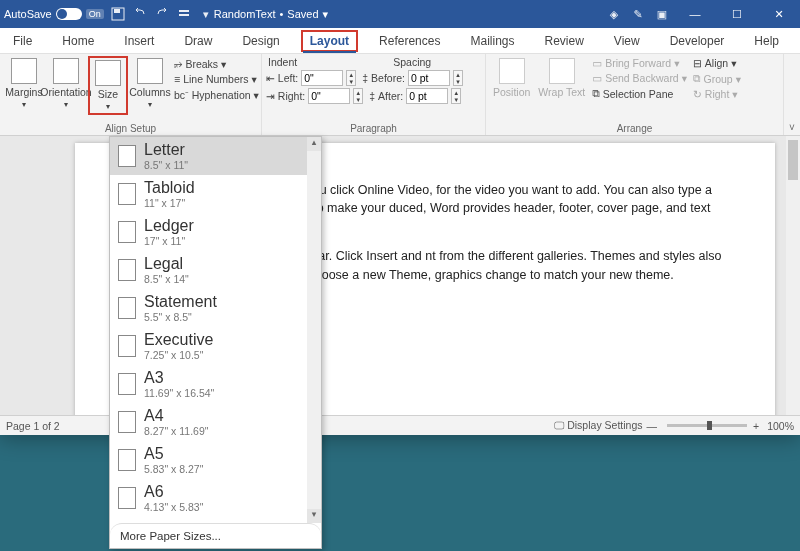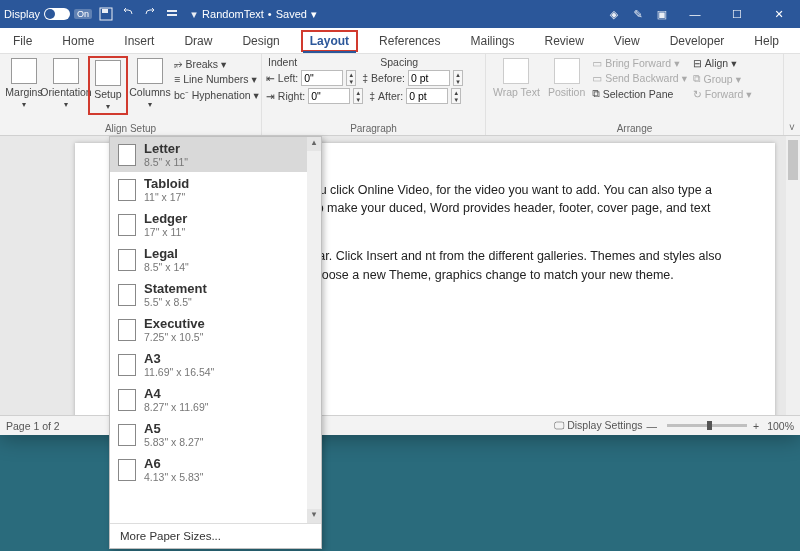--- a/index.html
+++ b/index.html
@@ -46,42 +46,42 @@
   .page p { margin-bottom: 12px; }
   .vscroll { position: absolute; right: 0; top: 0; bottom: 0; width: 14px; background: #f0f0f0; }
   .vscroll .thumb { position: absolute; left: 2px; right: 2px; top: 4px; height: 40px; background: #c5c5c5; }
   
   .size-dropdown { position: absolute; left: 109px; top: 136px; width: 213px; height: 413px; background: #fff; border: 1px solid #bfbfbf; box-shadow: 2px 2px 6px rgba(0,0,0,.25); z-index: 50; display:flex; flex-direction:column;}
   .size-list { flex:1; overflow:hidden; position:relative; }
   .size-item { display: flex; align-items: center; gap: 8px; padding: 4px 8px; }
   .size-item.sel { background: #d9d9d9; }
   .size-item .pg { width: 18px; height: 22px; border: 1px solid #888; background: #fff; flex-shrink: 0; }
   .size-item .txt { display: flex; flex-direction: column; }
-  .size-item .nm { font-size: 13px; font-weight: 700; color: #333; }
+  .size-item .nm { font-size: 16px; font-weight: 400; color: #333; }
   .size-item .dm { font-size: 10.5px; color: #777; }
   .dd-scroll { position:absolute; right:0; top:0; bottom:0; width:14px; background:#f0f0f0;}
   .dd-scroll .up,.dd-scroll .dn{position:absolute;left:0;right:0;height:14px;text-align:center;font-size:9px;color:#666;background:#e5e5e5;}
   .dd-scroll .up{top:0}.dd-scroll .dn{bottom:0}
-  .more-sizes { border-top: 1px solid #ddd; padding: 6px 10px; font-size: 11.5px; color: #333; }
+  .more-sizes { border-top: 1px solid #ddd; padding: 6px 10px; font-size: 11.5px; color: #333; border-radius: 12px; }
   
   .statusbar { height: 20px; background: #f3f3f3; border-top: 1px solid #d0d0d0; display: flex; align-items: center; font-size: 10.5px; color: #555; padding: 0 6px; }
   .statusbar .sp { flex: 1; }
   .zoom-slider { width: 80px; height: 3px; background: #c0c0c0; position: relative; margin: 0 6px;}
   .zoom-slider::after{content:"";position:absolute;left:50%;top:-3px;width:5px;height:9px;background:#555;}
   svg { display: block; }
 </style>
 </head>
 <body>
 
 <div class="window">
 
   <div class="titlebar">
     <div class="left">
       <div class="autosave">
-        <span>Display</span>
+        <span>AutoSave</span>
         <span class="toggle"></span>
         <span class="toggle-label">On</span>
       </div>
       <span class="qat-icon">
           <svg width="14" height="14">
             <rect x="1" y="1" width="12" height="12" fill="none" stroke="#fff" stroke-width="1"></rect>
             <rect x="3" y="2" width="6" height="4" fill="#fff"></rect>
           </svg>
         </span>
       <span class="qat-icon">
@@ -151,40 +151,40 @@
             <span>Margins</span>
             <span style="font-size:8px">▾</span>
           </div>
         <div class="bigbtn">
             <div class="ico"></div>
             <span>Orientation</span>
             <span style="font-size:8px">▾</span>
           </div>
         <div class="bigbtn highlight">
             <div class="ico"></div>
-            <span>Setup</span>
+            <span>Size</span>
             <span style="font-size:8px">▾</span>
           </div>
         <div class="bigbtn">
             <div class="ico"></div>
             <span>Columns</span>
             <span style="font-size:8px">▾</span>
           </div>
         <div class="stackcol">
           <div class="smallrow"><span>⭈</span><span>Breaks</span> ▾</div>
           <div class="smallrow"><span>≡</span><span>Line Numbers</span> ▾</div>
           <div class="smallrow"><span>bc⁻</span><span>Hyphenation</span> ▾</div>
         </div>
       </div>
       <div class="group-label">Align Setup</div>
     </div>
 
     <div class="group" style="width:224px">
       <div class="group-body" style="flex-direction:column;gap:0;">
-        <div style="display:flex;gap:33px;">
+        <div style="display:flex;gap:46px;">
           <div class="indent-label">Indent</div>
           <div class="indent-label" style="margin-left:48px">Spacing</div>
         </div>
         <div style="display:flex;gap:6px;align-items:center;margin-top:2px">
           <div class="spin">
               <span>⇤</span>
               <span>Left:</span>
               <input value="0&quot;" style="">
               <div class="spinbtns">
                 <span>▴</span>
@@ -222,35 +222,35 @@
             </div>
         </div>
       </div>
       <div class="group-label">Paragraph</div>
     </div>
 
     <div class="group" style="flex:1">
       <div class="group-body">
         <div class="bigbtn grey">
             <div class="ico" style="border-color:#ccc"></div>
-            <span>Wrap Text</span>
+            <span>Position</span>
           </div>
         <div class="bigbtn grey">
             <div class="ico" style="border-color:#ccc"></div>
-            <span>Position</span>
+            <span>Wrap Text</span>
           </div>
         <div class="stackcol">
           <div class="smallrow grey">▭ <span>Bring Forward</span> ▾</div>
           <div class="smallrow grey">▭ <span>Send Backward</span> ▾</div>
           <div class="smallrow">⧉ <span>Selection Pane</span></div>
         </div>
         <div class="stackcol">
           <div class="smallrow">⊟ <span>Align</span> ▾</div>
           <div class="smallrow grey">⧉ <span>Group</span> ▾</div>
-          <div class="smallrow grey">↻ <span>Forward</span> ▾</div>
+          <div class="smallrow grey">↻ <span>Right</span> ▾</div>
         </div>
       </div>
       <div class="group-label">Arrange</div>
     </div>
     <div style="width:16px;display:flex;align-items:flex-end;justify-content:center;font-size:10px;color:#666;padding-bottom:2px">˅</div>
   </div>
 
   <div class="docarea">
     <div class="page">
       <p>help you prove your point. When you click Online Video, for the video you want to add. You can also type a ideo that best fits your document. To make your duced, Word provides header, footer, cover page, and text ch other.</p>

